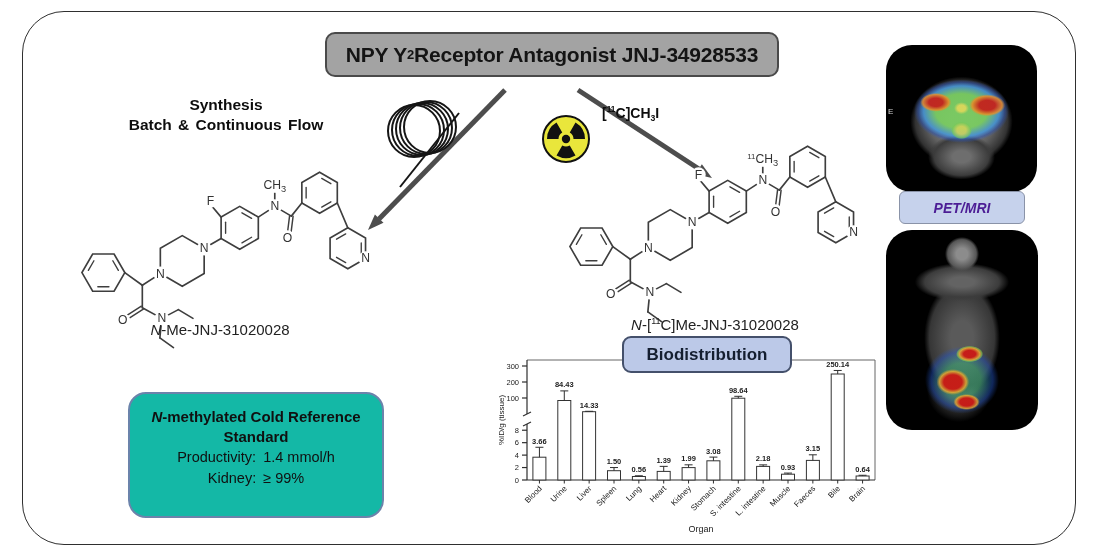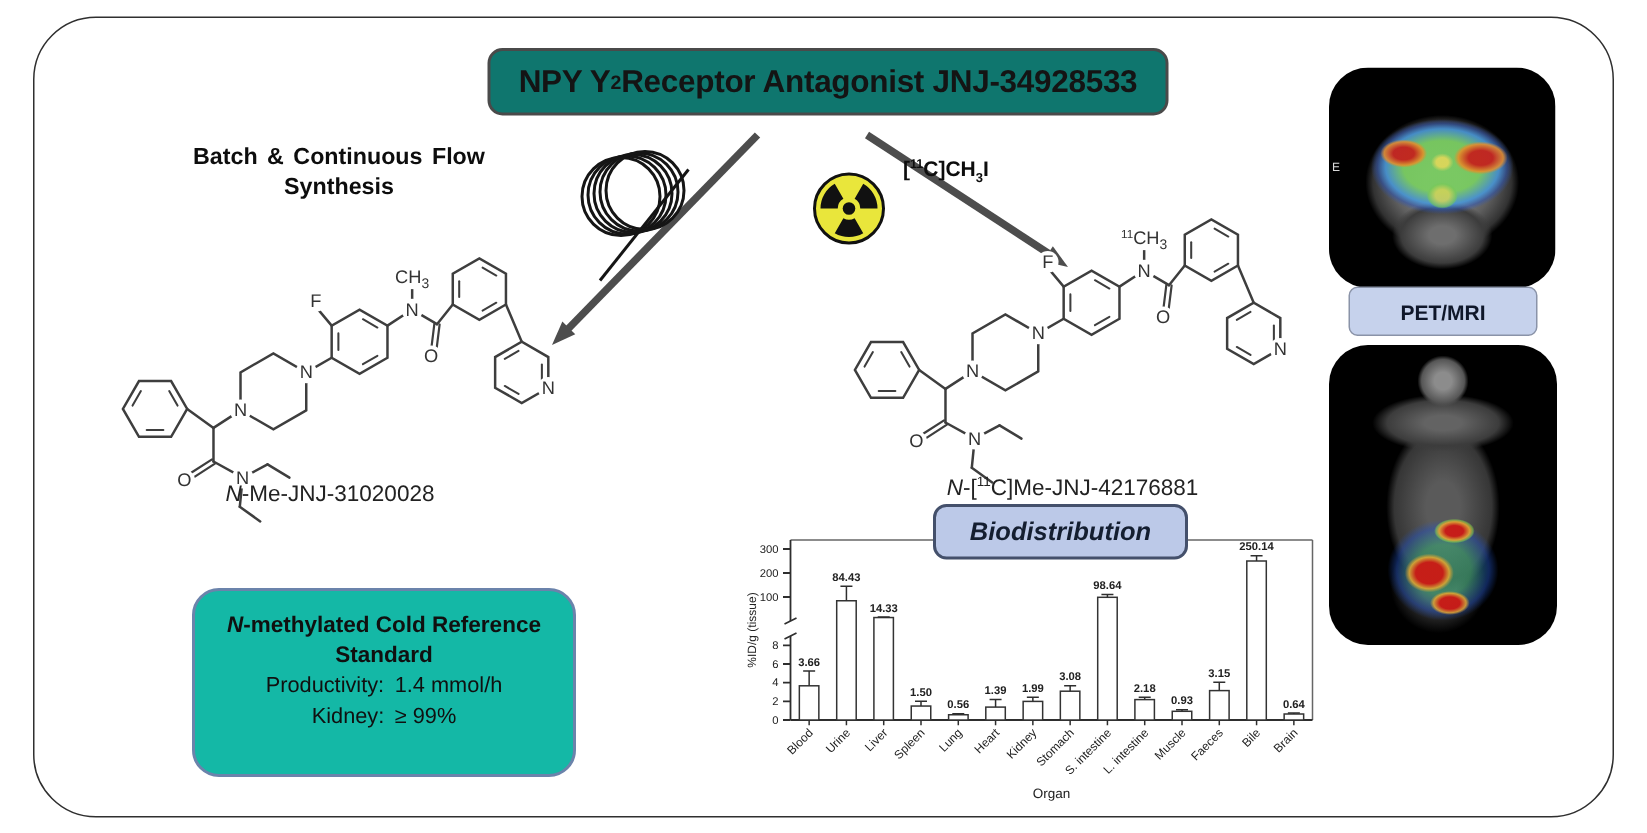--- a/index.html
+++ b/index.html
@@ -1,21 +1,21 @@
 <!DOCTYPE html>
 <html><head>
 <meta charset="utf-8">
 <style>
   html,body{margin:0;padding:0;background:#fff;}
   .canvas{position:relative;width:1098px;height:555px;background:#fff;
           font-family:"Liberation Sans",sans-serif;overflow:hidden;color:#111;}
   .frame{position:absolute;left:22px;top:11px;width:1052px;height:532px;
          border:1.6px solid #2f2f2f;border-radius:42px;}
   .title-box{position:absolute;left:325px;top:32px;width:450px;height:41px;
-         background:#0f766e;border:2.5px solid #4a4a4a;border-radius:10px;
+         background:#a3a3a3;border:2.5px solid #4a4a4a;border-radius:10px;
          display:flex;align-items:center;justify-content:center;
          font-size:21px;font-weight:700;letter-spacing:-0.2px;color:#141414;}
   .title-box sub{font-size:62%;}
   .batch-heading{position:absolute;left:90px;top:95px;width:272px;text-align:center;
          font-size:15.5px;font-weight:700;line-height:20px;color:#0d0d0d;word-spacing:2px;}
   .reagent{position:absolute;left:602px;top:104px;font-size:14px;font-weight:700;color:#0d0d0d;}
   .reagent sup{font-size:60%;} .reagent sub{font-size:62%;}
   .decor{position:absolute;left:0;top:0;pointer-events:none;}
   .mol{position:absolute;}
   #mol-left{left:68px;top:146px;width:322px;height:224px;}
@@ -27,21 +27,21 @@
   #name-right{left:580px;top:316px;width:270px;}
   .info-box{position:absolute;left:128px;top:392px;width:252px;height:122px;
          background:#14b8a6;border:2px solid #6b83ab;border-radius:18px;
          text-align:center;color:#101010;}
   .info-box .ib-title{margin-top:13px;font-size:15px;font-weight:700;line-height:20px;padding:0 18px;}
   .info-box .ib-body{font-size:14.5px;line-height:21px;}
   .info-box .val{margin-left:7px;}
   .biodist-box{position:absolute;left:622px;top:336px;width:166px;height:33px;
          background:#bcc9e8;border:2px solid #44506b;border-radius:9px;z-index:3;
          display:flex;align-items:center;justify-content:center;
-         font-size:17px;font-weight:700;color:#141e30;font-style:italic;}
+         font-size:17px;font-weight:700;color:#141e30;}
   .chart{position:absolute;left:497px;top:352px;width:385px;height:192px;z-index:2;}
   .scan{position:absolute;background:#000;}
   .scan-top{left:886px;top:45px;width:151px;height:147px;border-radius:26px;
     background:
       radial-gradient(ellipse 20px 12px at 33% 39%, rgba(195,35,30,0.96) 35%, rgba(232,140,40,0.85) 65%, rgba(0,0,0,0) 78%),
       radial-gradient(ellipse 23px 14px at 67% 41%, rgba(195,35,30,0.96) 35%, rgba(232,140,40,0.85) 65%, rgba(0,0,0,0) 78%),
       radial-gradient(ellipse 10px 8px at 50% 43%, rgba(225,215,90,0.9) 40%, rgba(0,0,0,0) 75%),
       radial-gradient(ellipse 13px 11px at 50% 58%, rgba(210,210,90,0.85) 35%, rgba(120,200,90,0.7) 70%, rgba(0,0,0,0) 80%),
       radial-gradient(ellipse 54px 36px at 50% 45%, rgba(120,205,95,0.92) 48%, rgba(70,150,215,0.88) 70%, rgba(45,85,180,0.55) 80%, rgba(0,0,0,0) 88%),
       radial-gradient(ellipse 44px 30px at 50% 76%, #6e6e6e 20%, #3c3c3c 62%, rgba(0,0,0,0) 76%),
@@ -55,37 +55,37 @@
       radial-gradient(ellipse 44px 40px at 50% 75%, rgba(60,190,130,0.5) 42%, rgba(35,85,200,0.45) 70%, rgba(0,0,0,0) 84%),
       radial-gradient(circle 23px at 50% 12%, #8c8c8c 25%, #565656 62%, rgba(0,0,0,0) 74%),
       radial-gradient(ellipse 62px 25px at 50% 26%, #636363 20%, #3c3c3c 60%, rgba(0,0,0,0) 76%),
       radial-gradient(ellipse 45px 68px at 50% 54%, #5a5a5a 25%, #363636 72%, rgba(0,0,0,0) 84%),
       radial-gradient(ellipse 40px 40px at 48% 80%, #4a4a4a 30%, rgba(0,0,0,0) 80%);
     background-color:#000;}
   .edge-letter{position:absolute;left:2px;top:62px;color:#d8d8d8;font-size:8px;}
   .petmri-label{position:absolute;left:899px;top:191px;width:124px;height:31px;
          background:#c6d2ec;border:1.5px solid #8a93a8;border-radius:6px;z-index:2;
          display:flex;align-items:center;justify-content:center;
-         font-size:14px;font-weight:700;color:#0f172a;}
+         font-size:14px;font-weight:700;color:#4c1d95;font-style:italic;}
 </style>
 </head>
 <body>
 
 <div class="canvas">
   <div class="frame"></div>
 
   <div class="title-box">
     <span>NPY Y</span>
       <sub>2</sub>
       <span> Receptor Antagonist JNJ-34928533</span>
   </div>
 
   <div class="batch-heading">
+    <div>Synthesis</div>
     <div>Batch &amp; Continuous Flow</div>
-    <div>Synthesis</div>
   </div>
 
   <svg class="decor" width="1098" height="555" viewBox="0 0 1098 555">
     <g>
       <line x1="505" y1="90" x2="379" y2="219" stroke="#4d4d4d" stroke-width="5"></line>
       <polygon points="368,230 374.9,214.4 383.5,222.8" fill="#4d4d4d"></polygon>
     </g>
     <g>
       <line x1="578" y1="90" x2="699" y2="169" stroke="#4d4d4d" stroke-width="5"></line>
       <polygon points="712,178 695.3,174.2 701.9,164.2" fill="#4d4d4d"></polygon>
@@ -221,21 +221,21 @@
       <text x="146" y="56" text-anchor="middle" dominant-baseline="central" font-size="12.5" fill="#333" font-family="&quot;Liberation Sans&quot;,sans-serif">F</text>
       <text x="225" y="94" text-anchor="middle" dominant-baseline="central" font-size="12.5" fill="#333" font-family="&quot;Liberation Sans&quot;,sans-serif">O</text>
       <text x="56" y="179" text-anchor="middle" dominant-baseline="central" font-size="12.5" fill="#333" font-family="&quot;Liberation Sans&quot;,sans-serif">O</text>
       <text x="212" y="44" text-anchor="middle" fill="#333" font-family="&quot;Liberation Sans&quot;,sans-serif"><tspan font-size="8" dy="-4">11</tspan><tspan font-size="12.5" dy="4">CH</tspan><tspan font-size="9.5" dy="3">3</tspan></text>
     </svg>
 
   <div id="name-left" class="mol-name">
     <i>N</i><span>-Me-JNJ-31020028</span>
   </div>
   <div id="name-right" class="mol-name">
-    <i>N</i><span>-[</span><sup>11</sup><span>C]Me-JNJ-42176881</span>
+    <i>N</i><span>-[</span><sup>11</sup><span>C]Me-JNJ-31020028</span>
   </div>
 
   <div class="info-box">
     <div class="ib-title">
       <i>N</i><span>-methylated  Cold Reference Standard</span>
     </div>
     <div class="ib-body">
       <div>
         <span>Productivity:</span><span class="val">1.4 mmol/h</span>
       </div>

